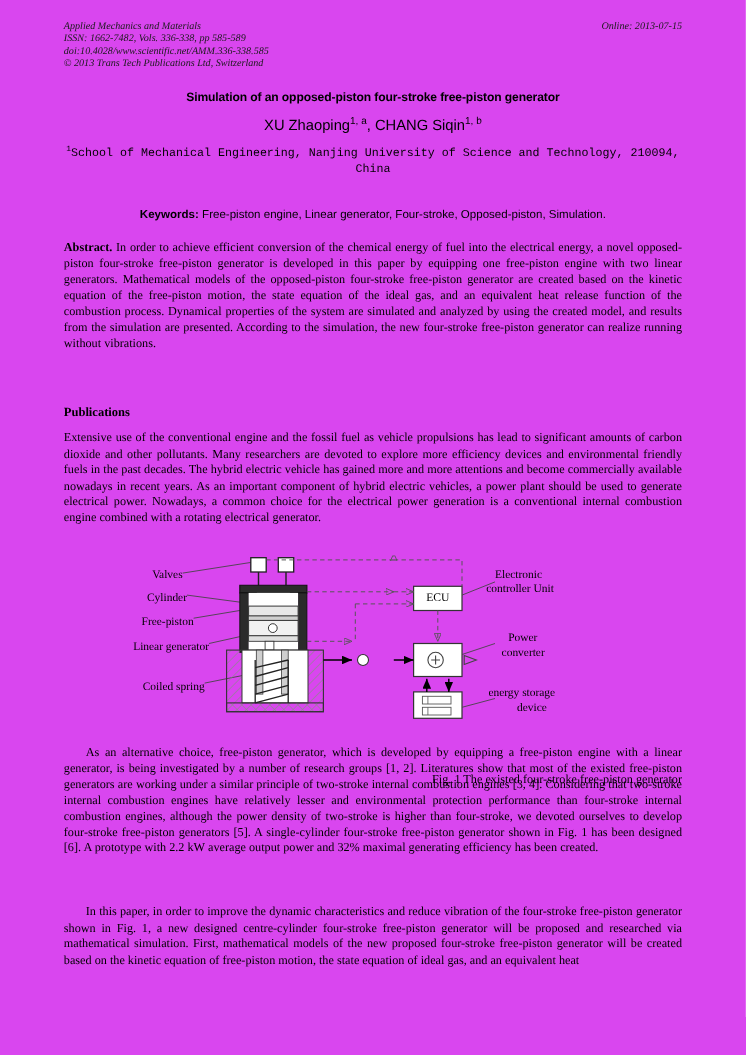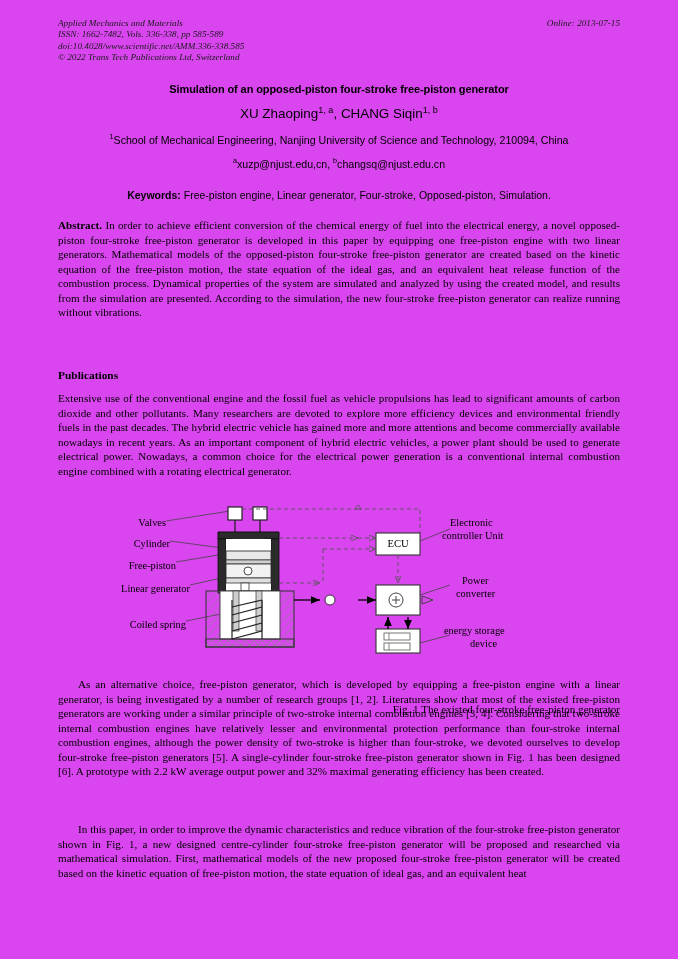--- a/index.html
+++ b/index.html
@@ -61,21 +61,21 @@
     line-height: 18px;
     letter-spacing: -0.1px;
   }
   .authors {
     font-family: "Liberation Sans", "DejaVu Sans", sans-serif;
     font-size: 13.4px;
     line-height: 17px;
     margin-top: 7px;
   }
   .affiliation {
-    font-family: Liberation Sans, sans-serif;
+    font-family: Liberation Mono, monospace;
     font-size: 10.6px;
     line-height: 14px;
     margin-top: 11px;
   }
   .emails {
     font-family: "Liberation Sans", "DejaVu Sans", sans-serif;
     font-size: 10.6px;
     line-height: 14px;
     margin-top: 10px;
   }
@@ -159,37 +159,34 @@
 
 <div class="page">
 
   <div class="journal-header">
     <div class="row">
       <span>Applied Mechanics and Materials</span>
       <span class="online">Online: 2013-07-15</span>
     </div>
     <div class="row">ISSN: 1662-7482, Vols. 336-338, pp 585-589</div>
     <div class="row">doi:10.4028/www.scientific.net/AMM.336-338.585</div>
-    <div class="row">© 2022 Trans Tech Publications Ltd, Switzerland</div>
+    <div class="row">© 2013 Trans Tech Publications Ltd, Switzerland</div>
   </div>
 
   <div class="title-block">
     <div class="paper-title">Simulation of an opposed-piston four-stroke free-piston generator</div>
 
     <div class="authors">
       <span>XU Zhaoping</span><sup>1, a</sup><span>, </span><span>CHANG Siqin</span><sup>1, b</sup>
     </div>
 
     <div class="affiliation">
       <sup>1</sup><span>School of Mechanical Engineering, Nanjing University of Science and Technology, 210094, China</span>
     </div>
 
-    <div class="emails">
-      <sup>a</sup><span>xuzp@njust.edu,cn, </span><sup>b</sup><span>changsq@njust.edu.cn</span>
-    </div>
   </div>
 
   <div class="col keywords">
     <b>Keywords:</b><span> Free-piston engine, Linear generator, Four-stroke, Opposed-piston, Simulation.</span>
   </div>
 
   <div class="col abstract">
     <b>Abstract.</b><span> In order to achieve efficient conversion of the chemical energy of fuel into the electrical energy, a novel opposed-piston four-stroke free-piston generator is developed in this paper by equipping one free-piston engine with two linear generators. Mathematical models of the opposed-piston four-stroke free-piston generator are created based on the kinetic equation of the free-piston motion, the state equation of the ideal gas, and an equivalent heat release function of the combustion process. Dynamical properties of the system are simulated and analyzed by using the created model, and results from the simulation are presented. According to the simulation, the new four-stroke free-piston generator can realize running without vibrations.</span>
   </div>
 

